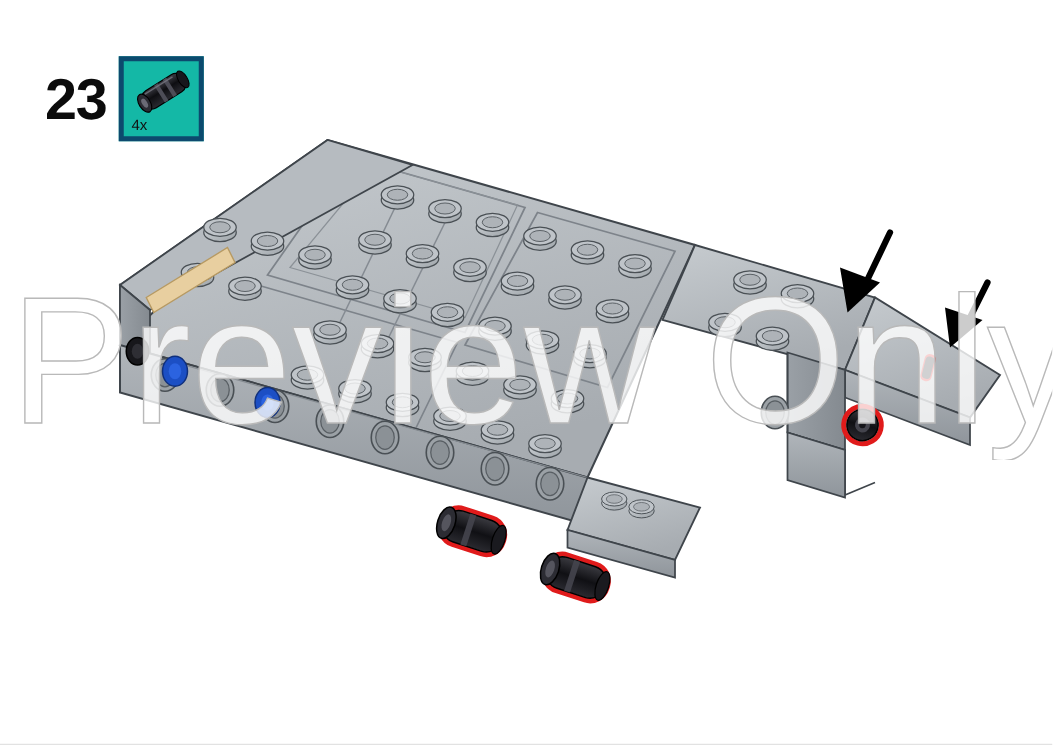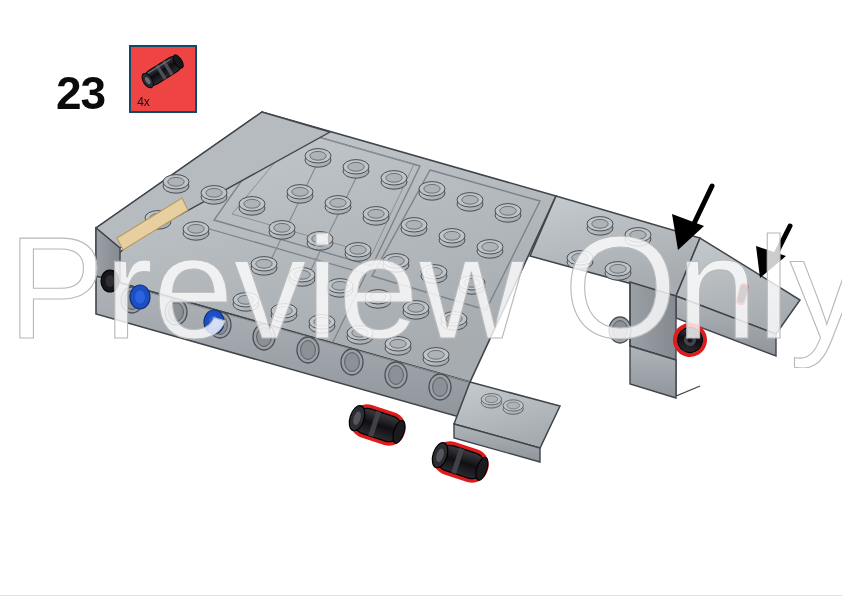--- a/index.html
+++ b/index.html
@@ -7,26 +7,26 @@
   body{width:842px;height:596px;overflow:hidden;position:relative;
        font-family:"Liberation Sans","DejaVu Sans",sans-serif;}
 
   #page{position:absolute;inset:0;background:#fff;}
 
   
   #page-frame{position:absolute;left:0;top:0;width:842px;height:596px;
      box-sizing:border-box;border-bottom:1px solid #e2e2e2;pointer-events:none;}
 
   
-  #step-header{position:absolute;left:56px;top:45px;display:flex;align-items:flex-end;gap:24px;}
+  #step-header{position:absolute;left:36px;top:45px;display:flex;align-items:center;gap:10px;}
   #step-number{font-size:46px;font-weight:bold;color:#0b0b0b;line-height:40px;
       letter-spacing:-1px;font-family:"Liberation Sans","DejaVu Sans",sans-serif;}
 
   
-  #parts-callout{width:68px;height:68px;background:#ef4444;border:2px solid #0c4a6e;
+  #parts-callout{width:68px;height:68px;background:#14b8a6;border:4px solid #0c4a6e;
       position:relative;box-sizing:border-box;}
   #callout-qty{position:absolute;left:6px;bottom:2px;font-size:12px;color:#111;
       font-weight:normal;letter-spacing:0px;}
 
   
   #scene{position:absolute;left:0;top:0;width:842px;height:596px;}
 
   
   #watermark{position:absolute;left:0;top:228px;width:842px;height:140px;
       pointer-events:none;}

